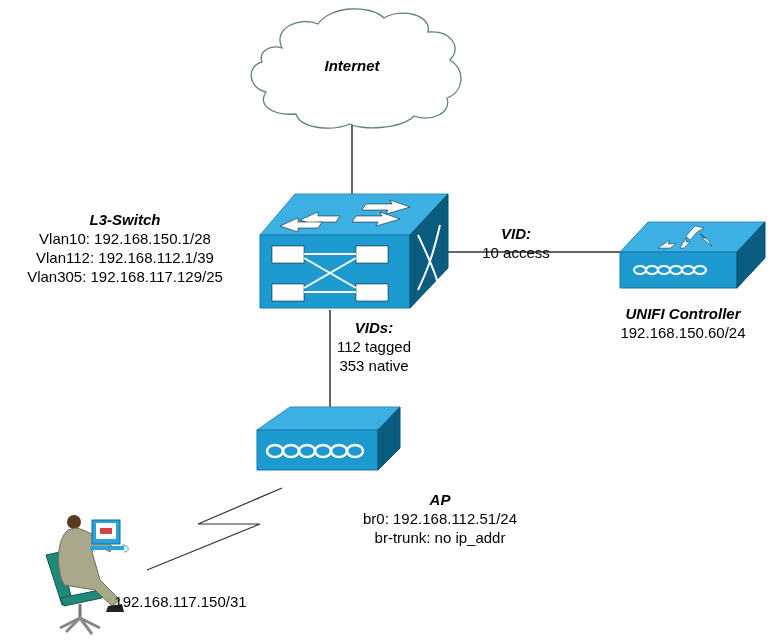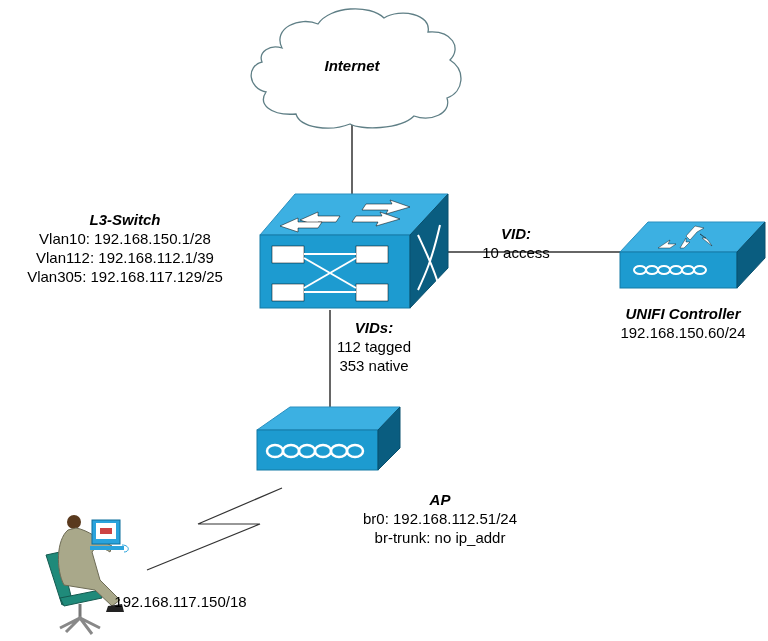--- a/index.html
+++ b/index.html
@@ -128,14 +128,14 @@
   <span>192.168.150.60/24</span>
 </div>
 
 <div class="lbl" style="left:350px; top:462px; width:180px;margin-top:28px;">
   <b>AP</b>
   <span>br0: 192.168.112.51/24</span>
   <span>br-trunk: no ip_addr</span>
 </div>
 
 <div class="lbl" style="left:98px; top:592px; width:165px;">
-  <span>192.168.117.150/18</span>
+  <span>192.168.117.150/31</span>
 </div>
 
 </body></html>

